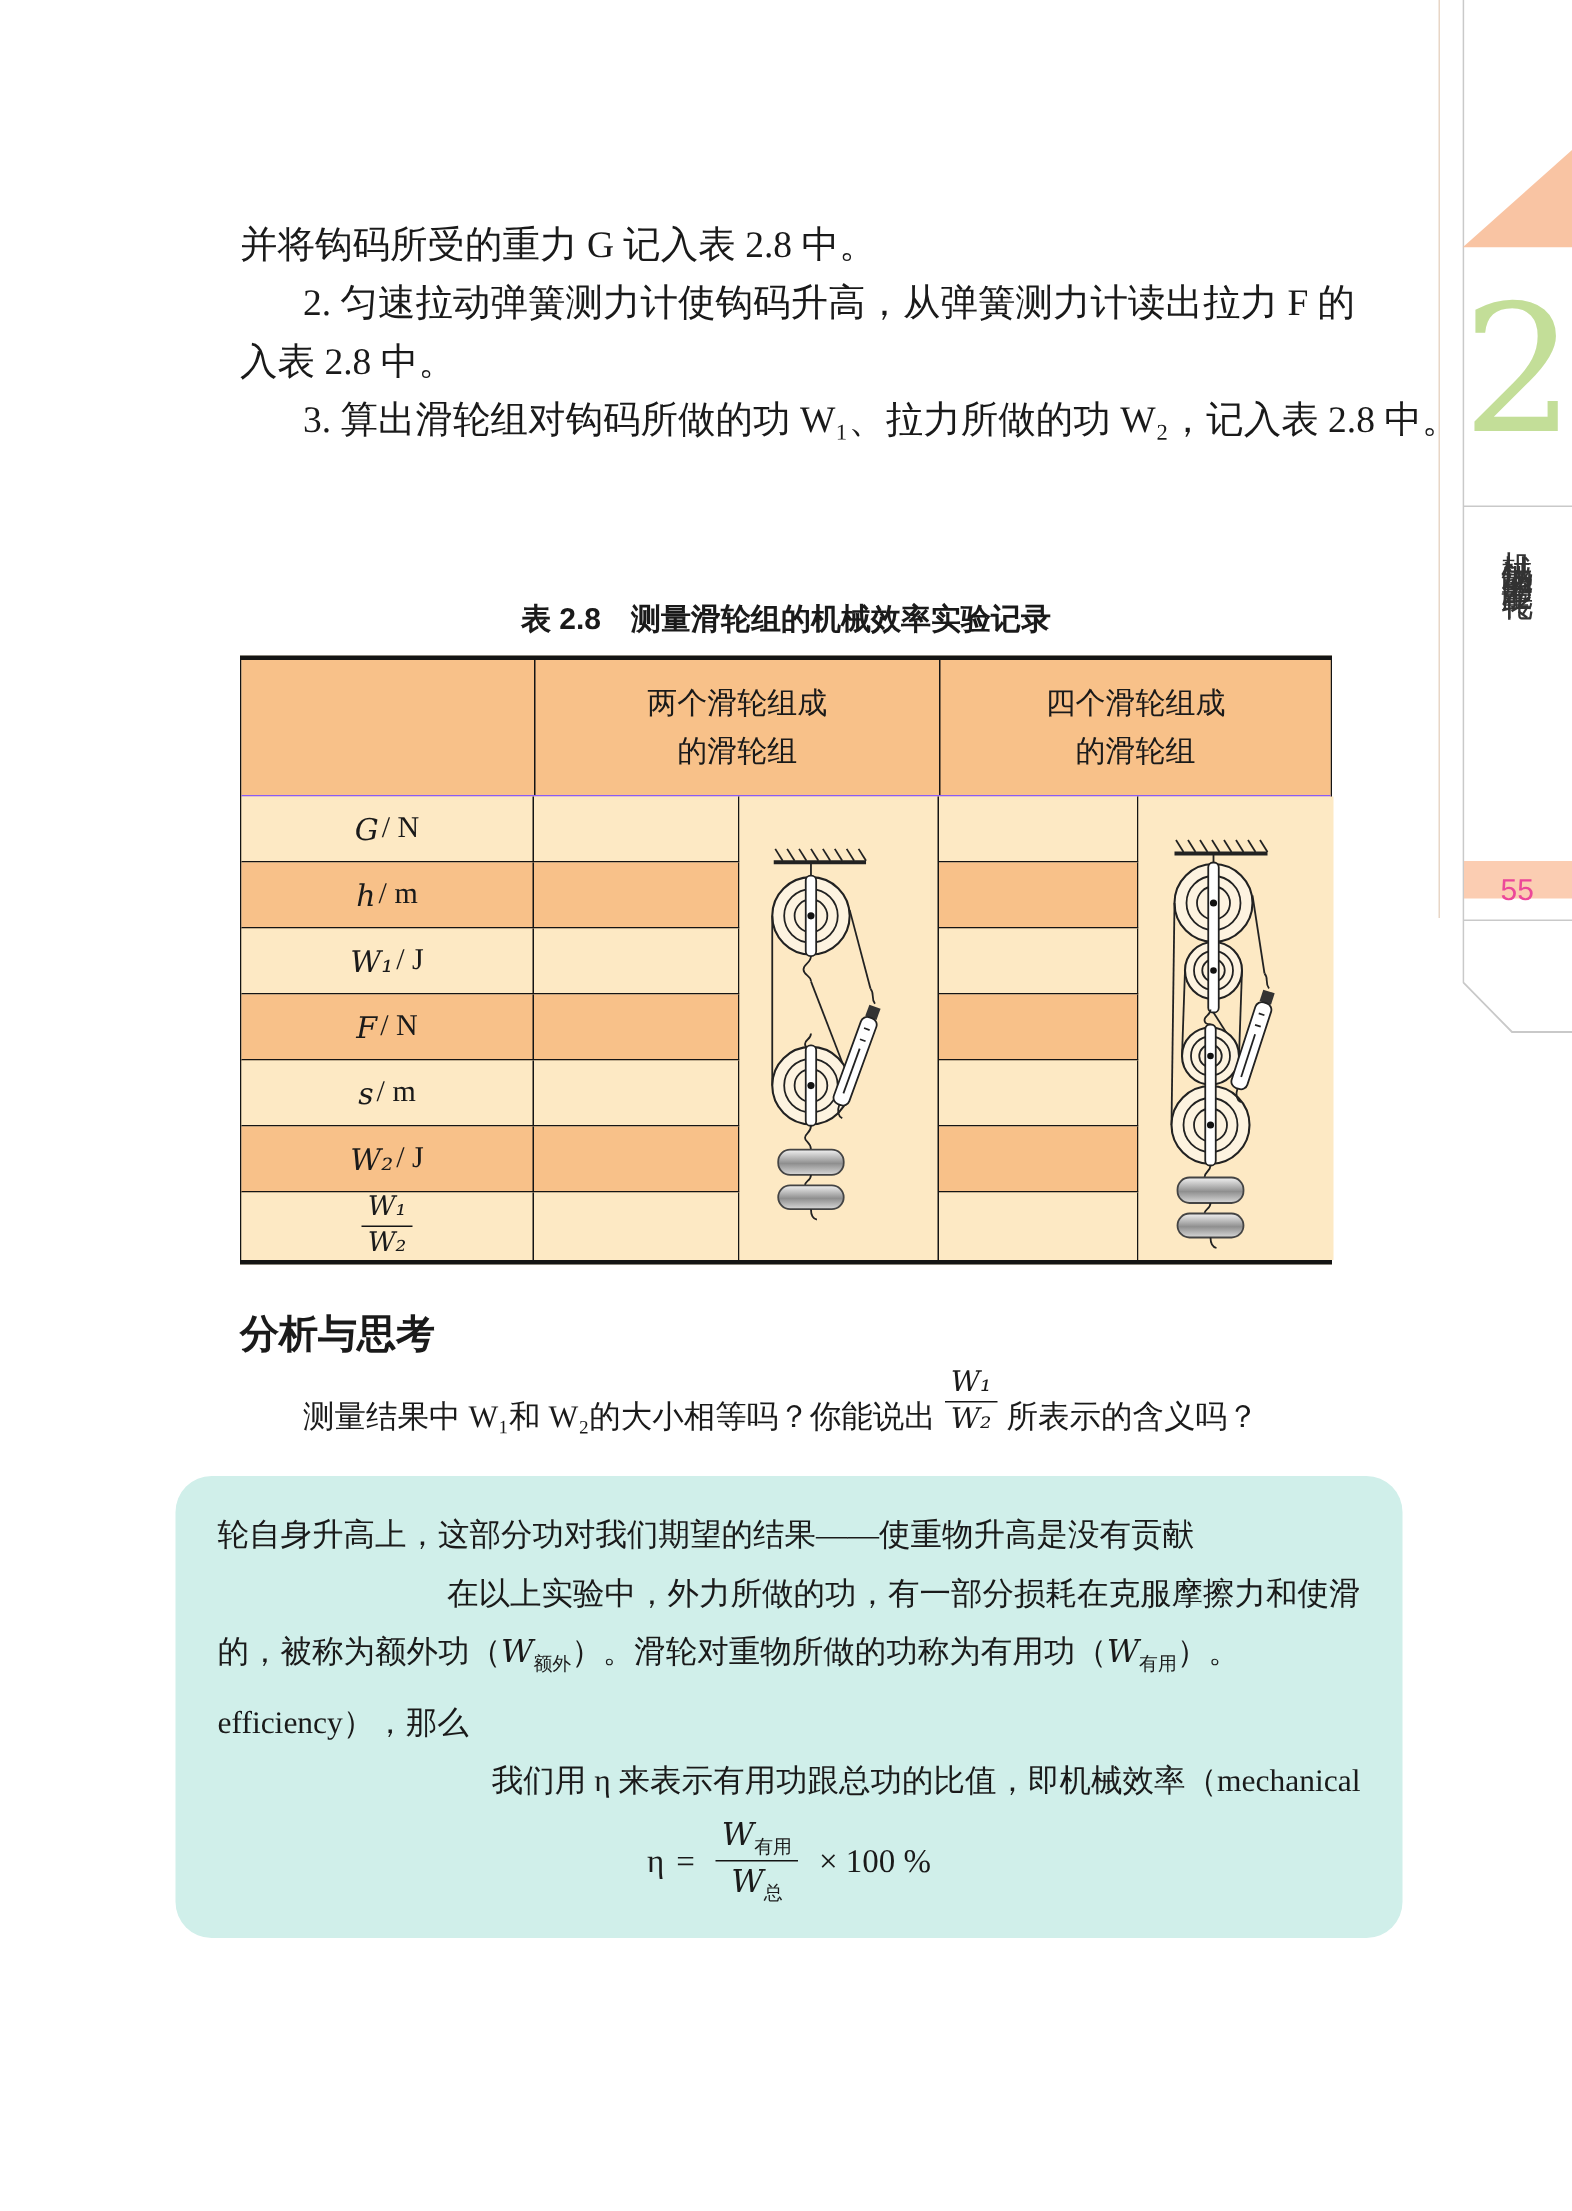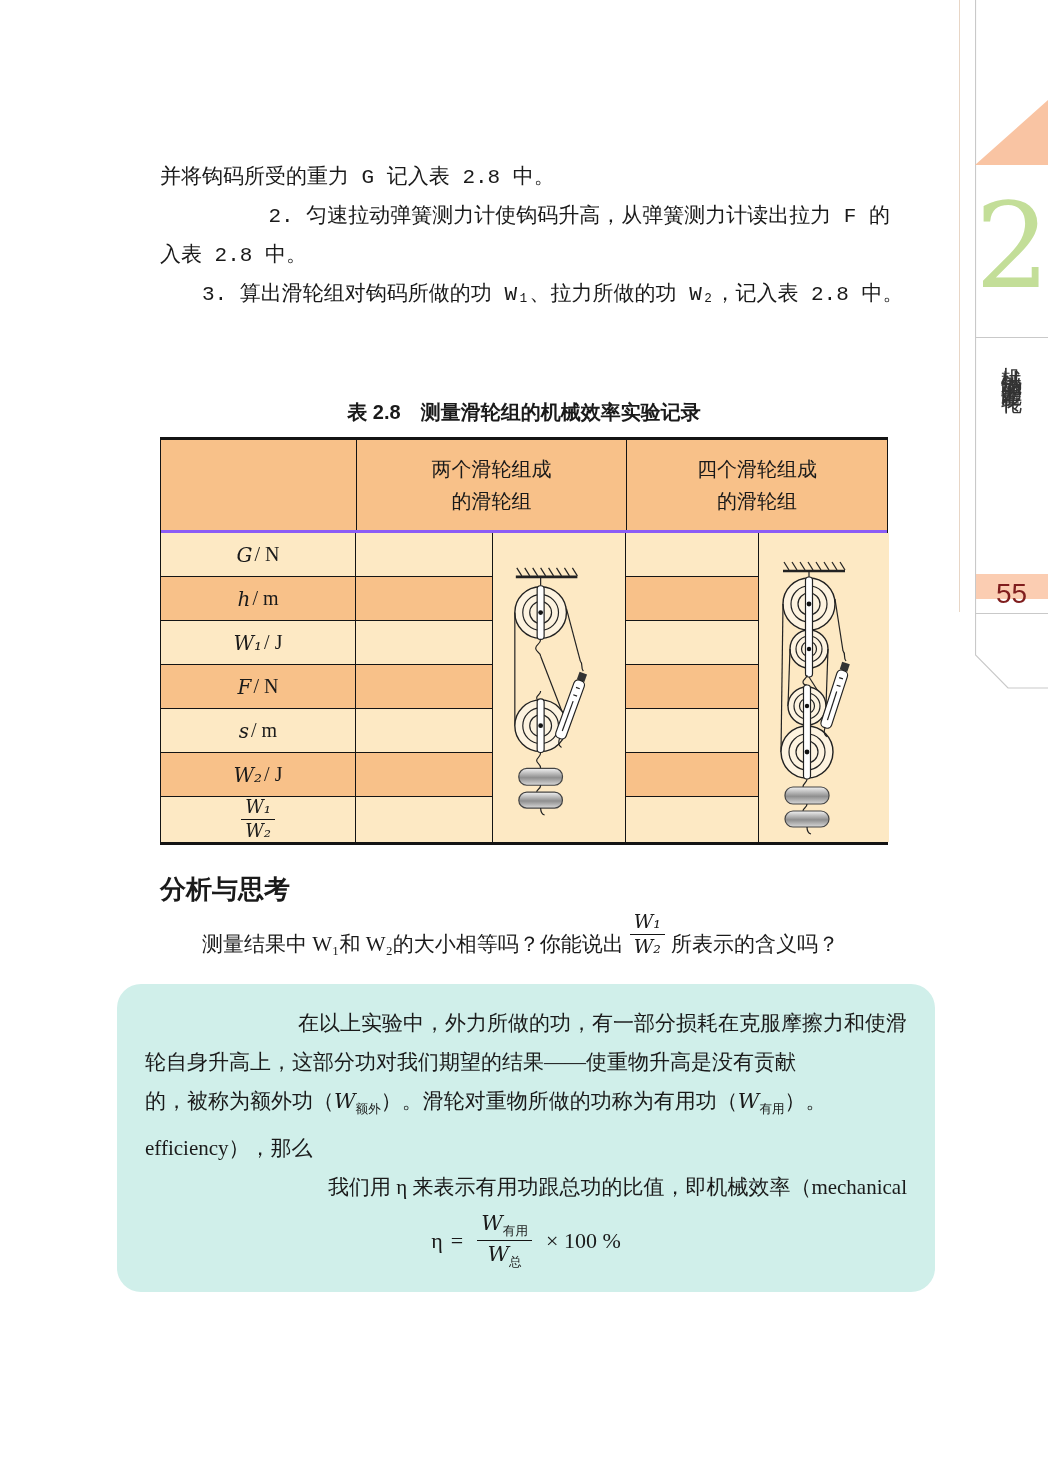--- a/index.html
+++ b/index.html
@@ -1,30 +1,30 @@
 <!DOCTYPE html>
 <html><head>
 <meta charset="utf-8">
 <style>
   html,body{margin:0;padding:0;background:#fff;}
   .page{position:relative;width:1048px;height:1474px;background:#ffffff;overflow:hidden;
         font-family:"Liberation Serif","DejaVu Serif",serif;color:#1a1a1a;}
   .abs{position:absolute;}
 
   
-  .flow{left:160px;top:158px;width:730px;font-size:21px;line-height:39px;font-family:Liberation Mono, monospace;}
+  .flow{left:160px;top:144px;width:730px;font-size:25px;line-height:39px;}
   .tline{white-space:nowrap;}
   .indent{padding-left:42px;text-align:right;}
 
   
   .tbl-title{left:160px;top:399px;width:728px;text-align:center;
              font-family:"Liberation Sans","DejaVu Sans",sans-serif;font-weight:bold;font-size:20px;}
   .tbl{left:160px;top:437px;width:728px;border:1px solid #141414;border-top-width:3px;border-bottom-width:3px;
        background:#FDE9C4;box-sizing:border-box;}
-  .thead{display:flex;height:90px;background:#F8C189;border-bottom:3px solid #8b5cf6;}
+  .thead{display:flex;height:90px;background:#F8C189;border-bottom:1px solid #8b5cf6;}
   .thead .hcell{display:flex;flex-direction:column;justify-content:center;align-items:center;
                 font-size:20px;line-height:32px;box-sizing:border-box;}
   .h1{width:195px;}
   .h2{width:270px;border-left:1px solid #141414;}
   .h3{flex:1;border-left:1px solid #141414;}
   .tbody{display:grid;grid-template-columns:195px 137px 133px 133px auto;
          grid-template-rows:repeat(6,44px) 45px;}
   .cell{display:flex;align-items:center;justify-content:center;font-size:20px;box-sizing:border-box;}
   .br{border-right:1px solid #141414;}
   .bb{border-bottom:1px solid #141414;}
@@ -57,22 +57,22 @@
   
   .thinline{left:959px;top:0;width:1px;height:612px;background:#E8D6C6;}
   .tab-outline{left:975px;top:0;}
   .tri{left:975px;top:100px;}
   .chap-num{left:975px;top:186px;width:73px;text-align:center;font-size:118px;line-height:120px;
             color:#C3DE98;font-family:"DejaVu Serif",serif;}
   .rule{background:#C9C9C9;height:1px;}
   .chap-title{left:975px;top:350px;width:73px;height:220px;display:flex;justify-content:center;}
   .chap-title span{writing-mode:vertical-rl;font-size:21px;letter-spacing:3px;color:#333;}
   .pgband{left:976px;top:574px;width:72px;height:25px;background:#FBCDB2;}
-  .pgnum{left:975px;top:579px;width:73px;text-align:center;font-size:28px;line-height:30px;
-         font-family:"Liberation Sans","DejaVu Sans",sans-serif;color:#7f1d1d;}
+  .pgnum{left:975px;top:579px;width:73px;text-align:center;font-size:20px;line-height:30px;
+         font-family:"Liberation Sans","DejaVu Sans",sans-serif;color:#ec4899;}
 </style>
 </head>
 <body>
 
 <div class="page">
 
   <div class="abs flow">
     <div class="tline">并将钩码所受的重力 G 记入表 2.8 中。</div>
     <div class="tline indent">2. 匀速拉动弹簧测力计使钩码升高，从弹簧测力计读出拉力 F 的</div>
     <div class="tline">入表 2.8 中。</div>
@@ -298,22 +298,22 @@
   <div class="abs ana-q">
     <span>测量结果中 W₁和 W₂的大小相等吗？你能说出</span>
     <span class="frac">
       <span class="num ivar">W₁</span>
       <span class="den ivar">W₂</span>
     </span>
     <span>所表示的含义吗？</span>
   </div>
 
   <div class="abs note">
+    <div class="tline">轮自身升高上，这部分功对我们期望的结果——使重物升高是没有贡献</div>
     <div class="tline indent">在以上实验中，外力所做的功，有一部分损耗在克服摩擦力和使滑</div>
-    <div class="tline">轮自身升高上，这部分功对我们期望的结果——使重物升高是没有贡献</div>
     <div class="tline"><span>的，被称为额外功（</span><span class="ivar">W</span><sub>额外</sub><span>）。滑轮对重物所做的功称为有用功（</span><span class="ivar">W</span><sub>有用</sub><span>）。</span></div>
     <div class="tline">efficiency），那么</div>
     <div class="tline indent">我们用 η 来表示有用功跟总功的比值，即机械效率（mechanical</div>
     <div class="formula">
       <span>η</span>
       <span>=</span>
       <span class="frac">
         <span class="num"><span class="ivar">W</span><sub>有用</sub></span>
         <span class="den"><span class="ivar">W</span><sub>总</sub></span>
       </span>

